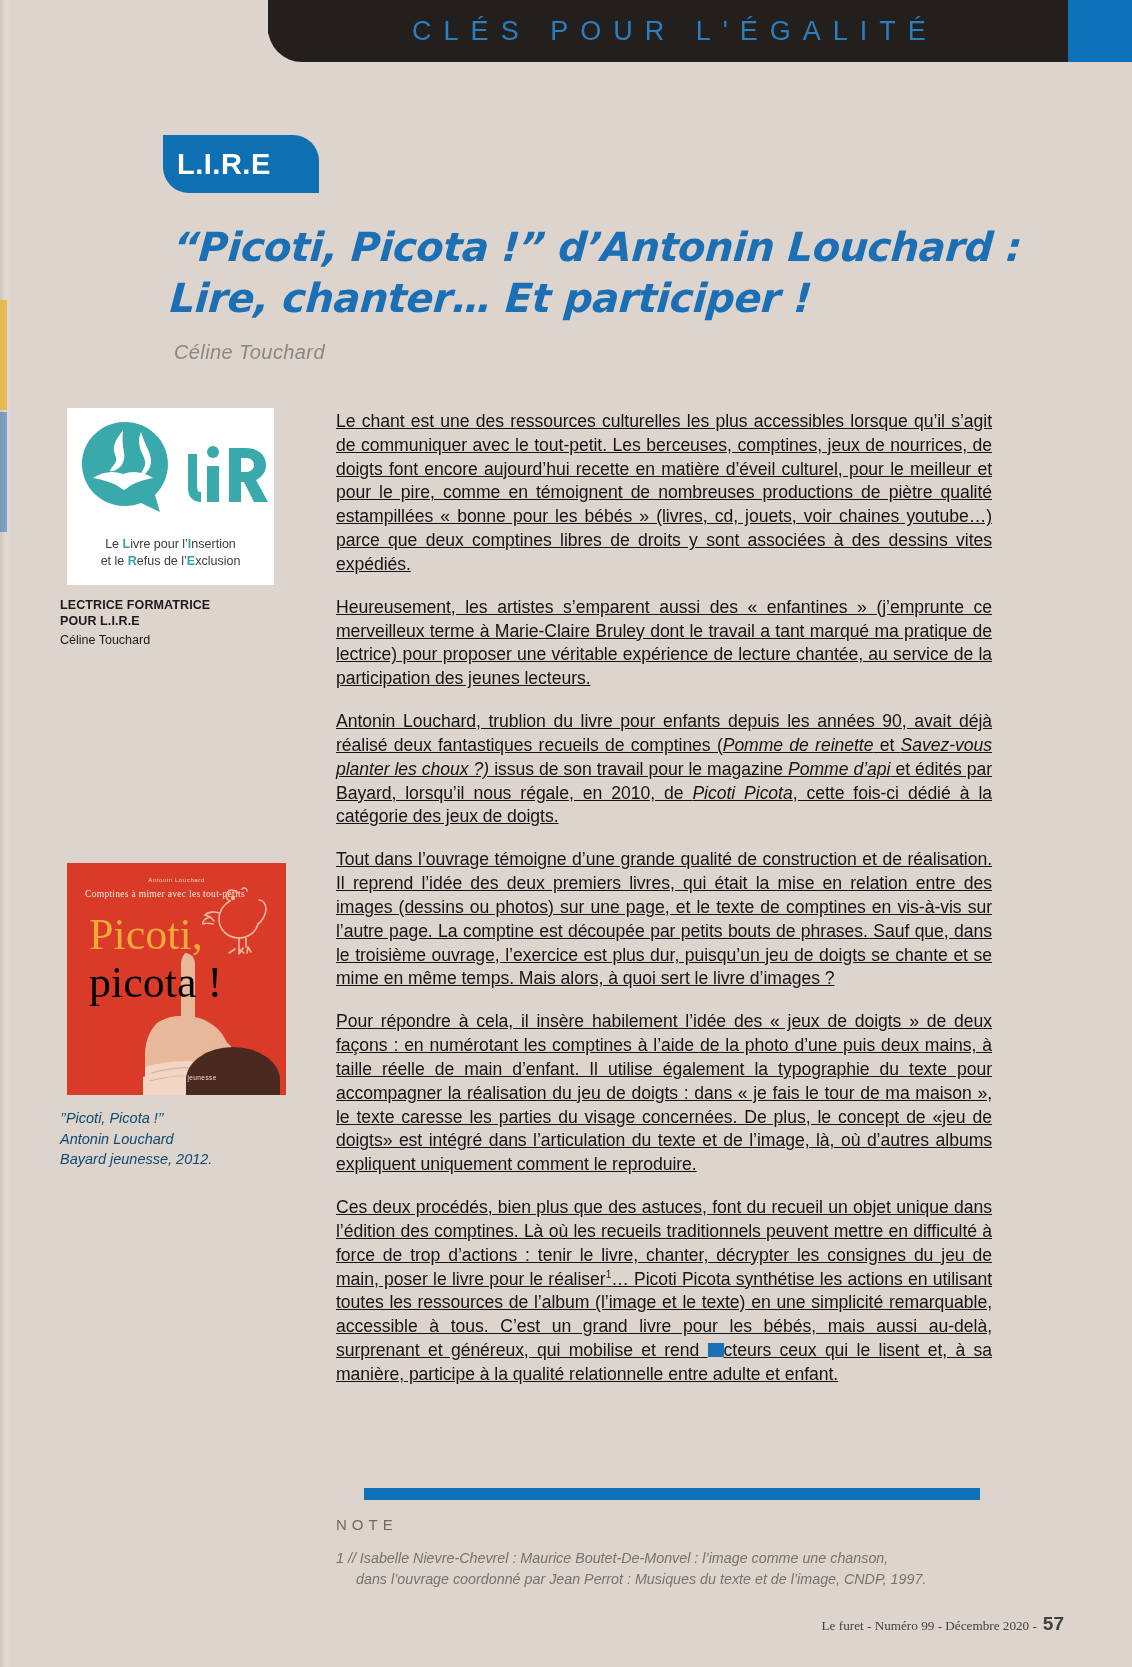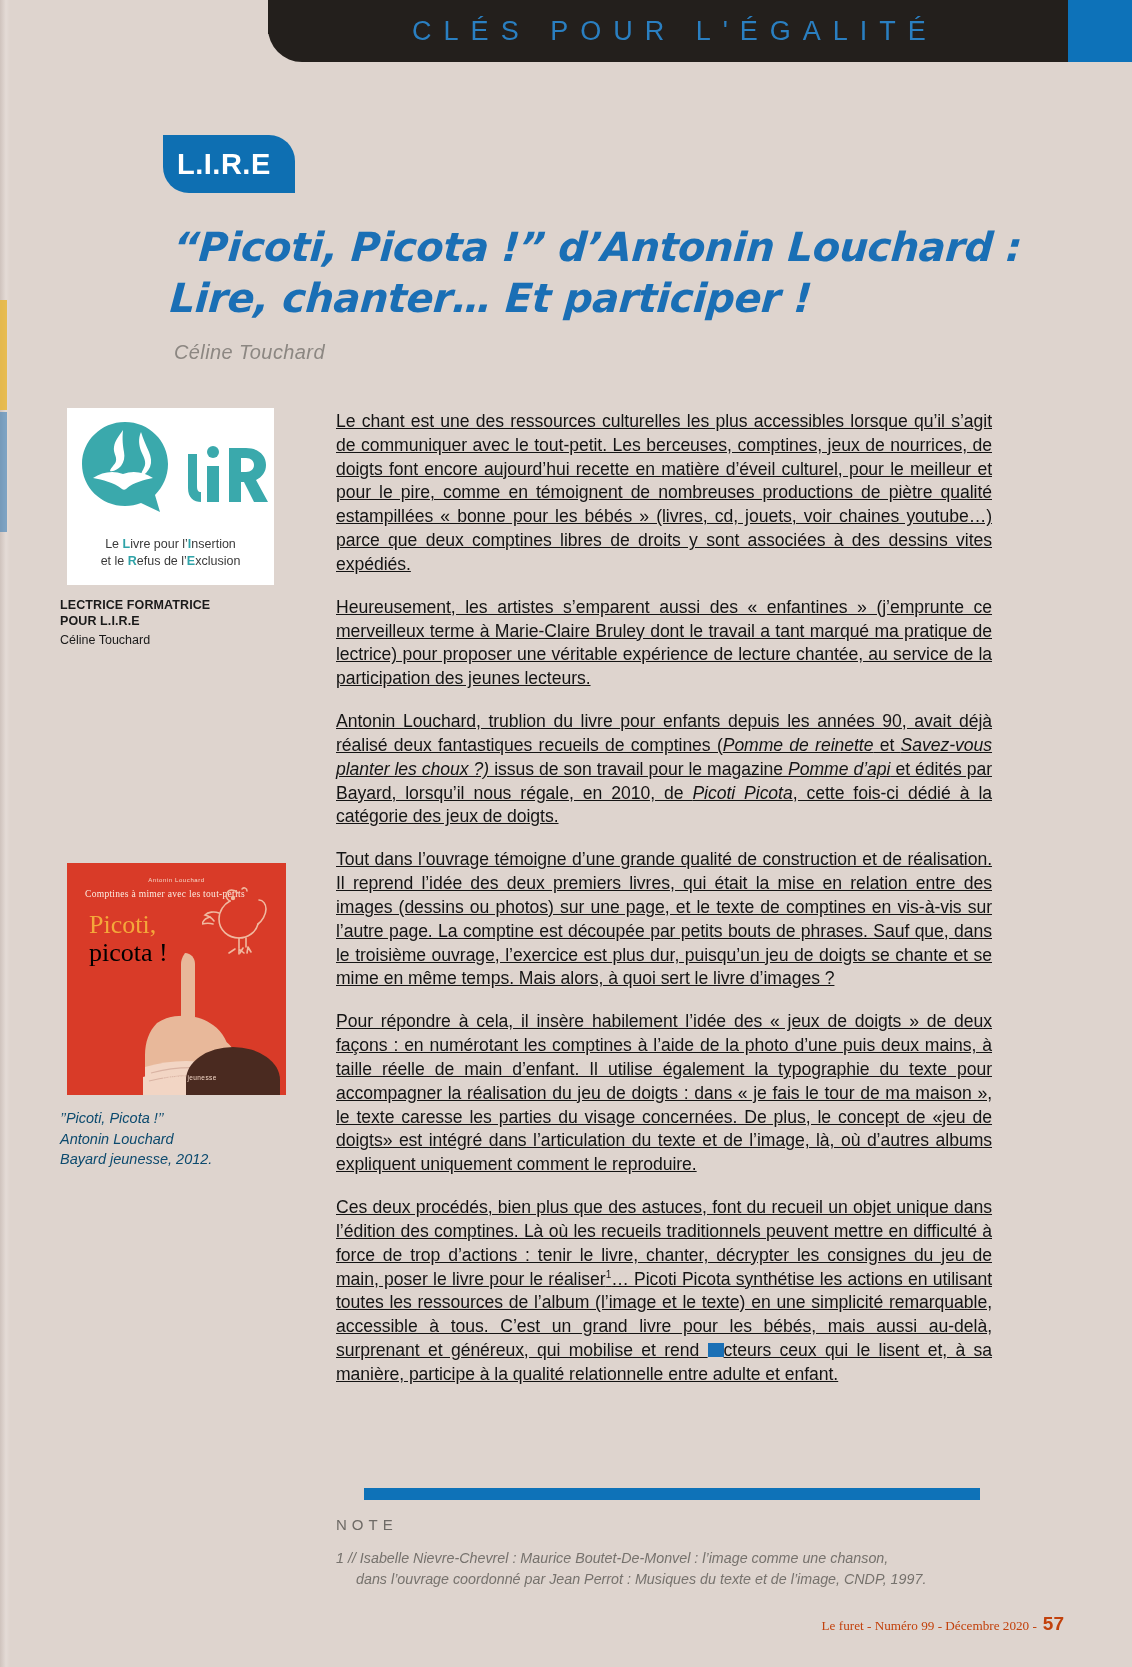--- a/index.html
+++ b/index.html
@@ -76,21 +76,21 @@
     font-weight: 400;
     padding-left: 14px;
     box-sizing: border-box;
     white-space: nowrap;
   }
 
   
   .lire-badge {
     position: absolute;
     left: 163px; top: 135px;
-    width: 132px; height: 58px;
+    width: 156px; height: 58px;
     background: #0e6fb2;
     border-top-right-radius: 26px;
     border-bottom-left-radius: 26px;
     color: #ffffff;
     font-size: 29px;
     font-weight: bold;
     letter-spacing: .5px;
     display: flex;
     align-items: center;
     padding-left: 14px;
@@ -183,21 +183,21 @@
     color: #fbece1;
     font-size: 9.5px;
     font-family: "Liberation Serif", serif;
     letter-spacing: .3px;
     white-space: nowrap;
   }
   .cover-title {
     position: absolute;
     left: 22px; top: 48px;
     font-family: "Liberation Serif", serif;
-    font-size: 26px;
+    font-size: 44px;
     line-height: 1.08;
     color: #fdf3e6;
   }
   .cover-title .c1 { color: #f4a83a; }
   .cover-title .c3 { color: #000000; }
   .cover-pub {
     position: absolute;
     left: 96px; bottom: 14px;
     color: #f2d6c6;
     font-size: 6.5px;
@@ -277,21 +277,21 @@
     font-size: 14.3px;
     font-style: italic;
     line-height: 1.5;
   }
   .note-body .ind { display: block; padding-left: 20px; }
 
   
   .footer {
     position: absolute;
     right: 68px; bottom: 32px;
-    color: #c2410c;
+    color: #404040;
     font-size: 13.2px;
     font-family: "Liberation Serif", serif;
     white-space: nowrap;
   }
   .footer .pg {
     font-size: 19px;
     font-weight: bold;
     font-family: "Liberation Sans", sans-serif;
     margin-left: 6px;
   }

